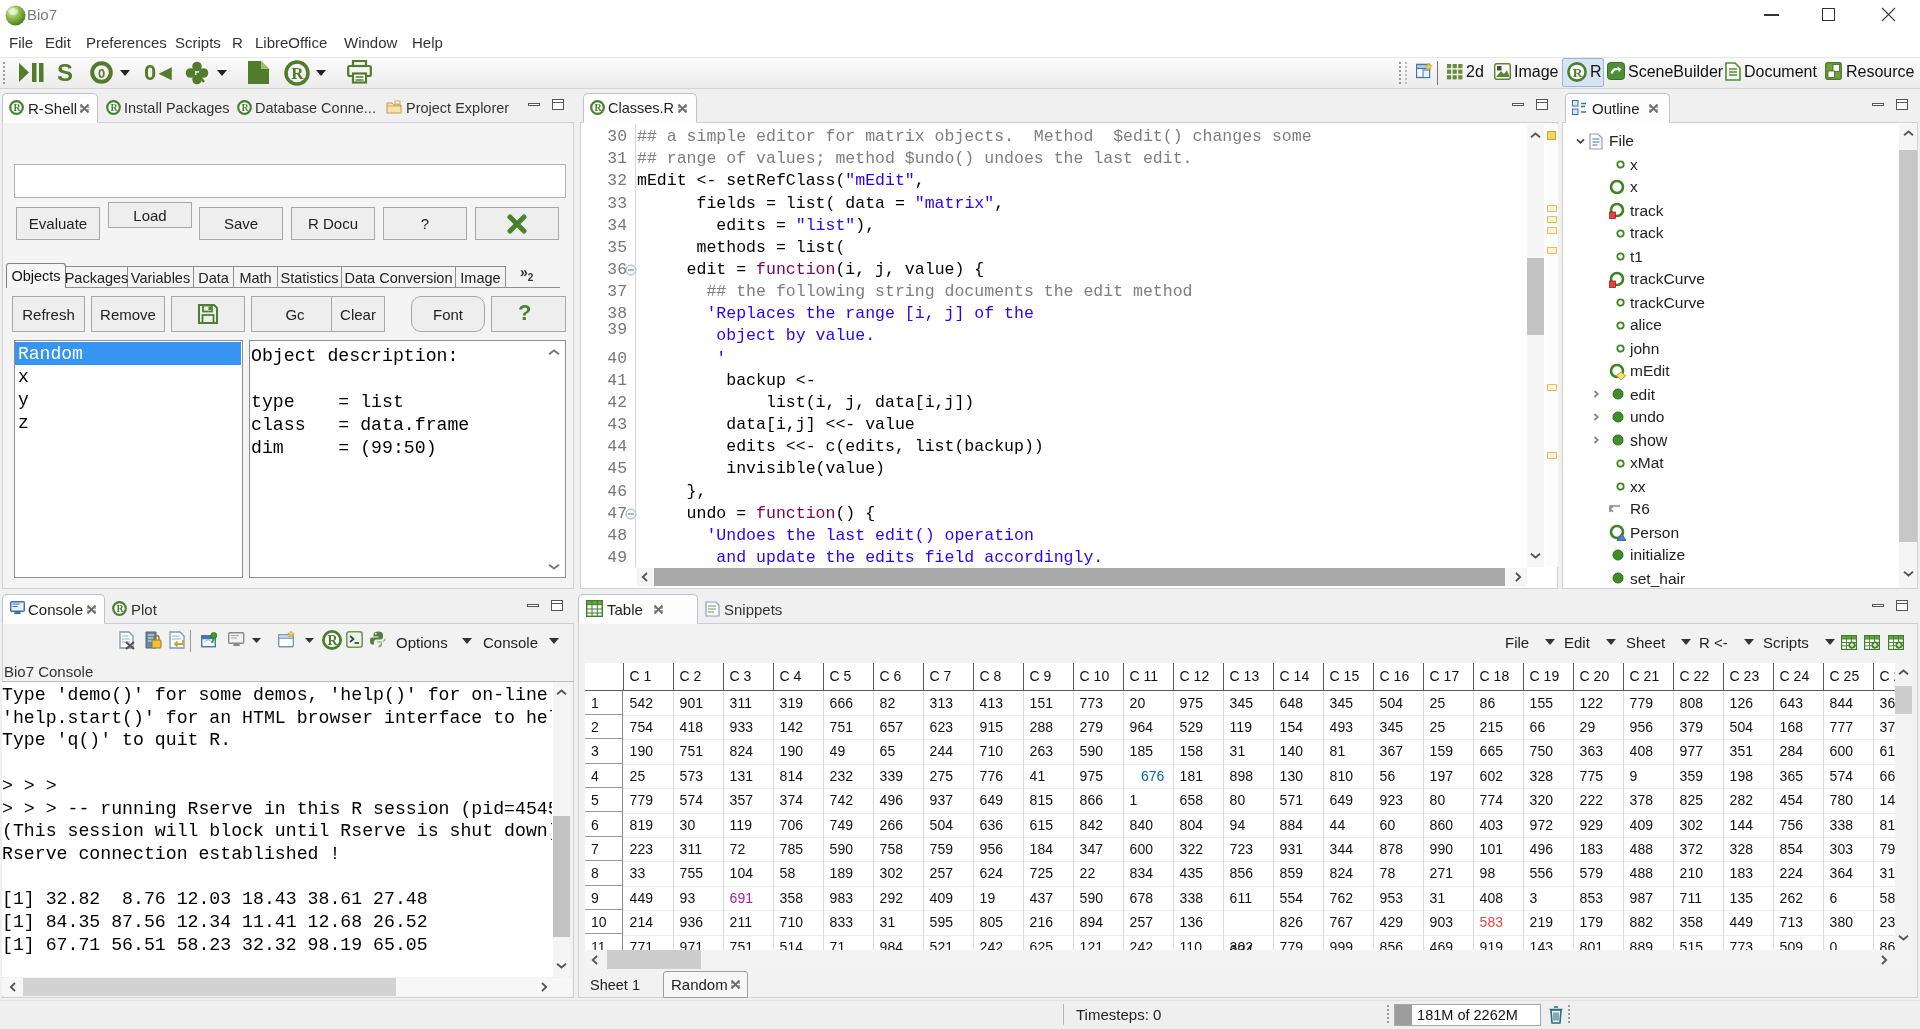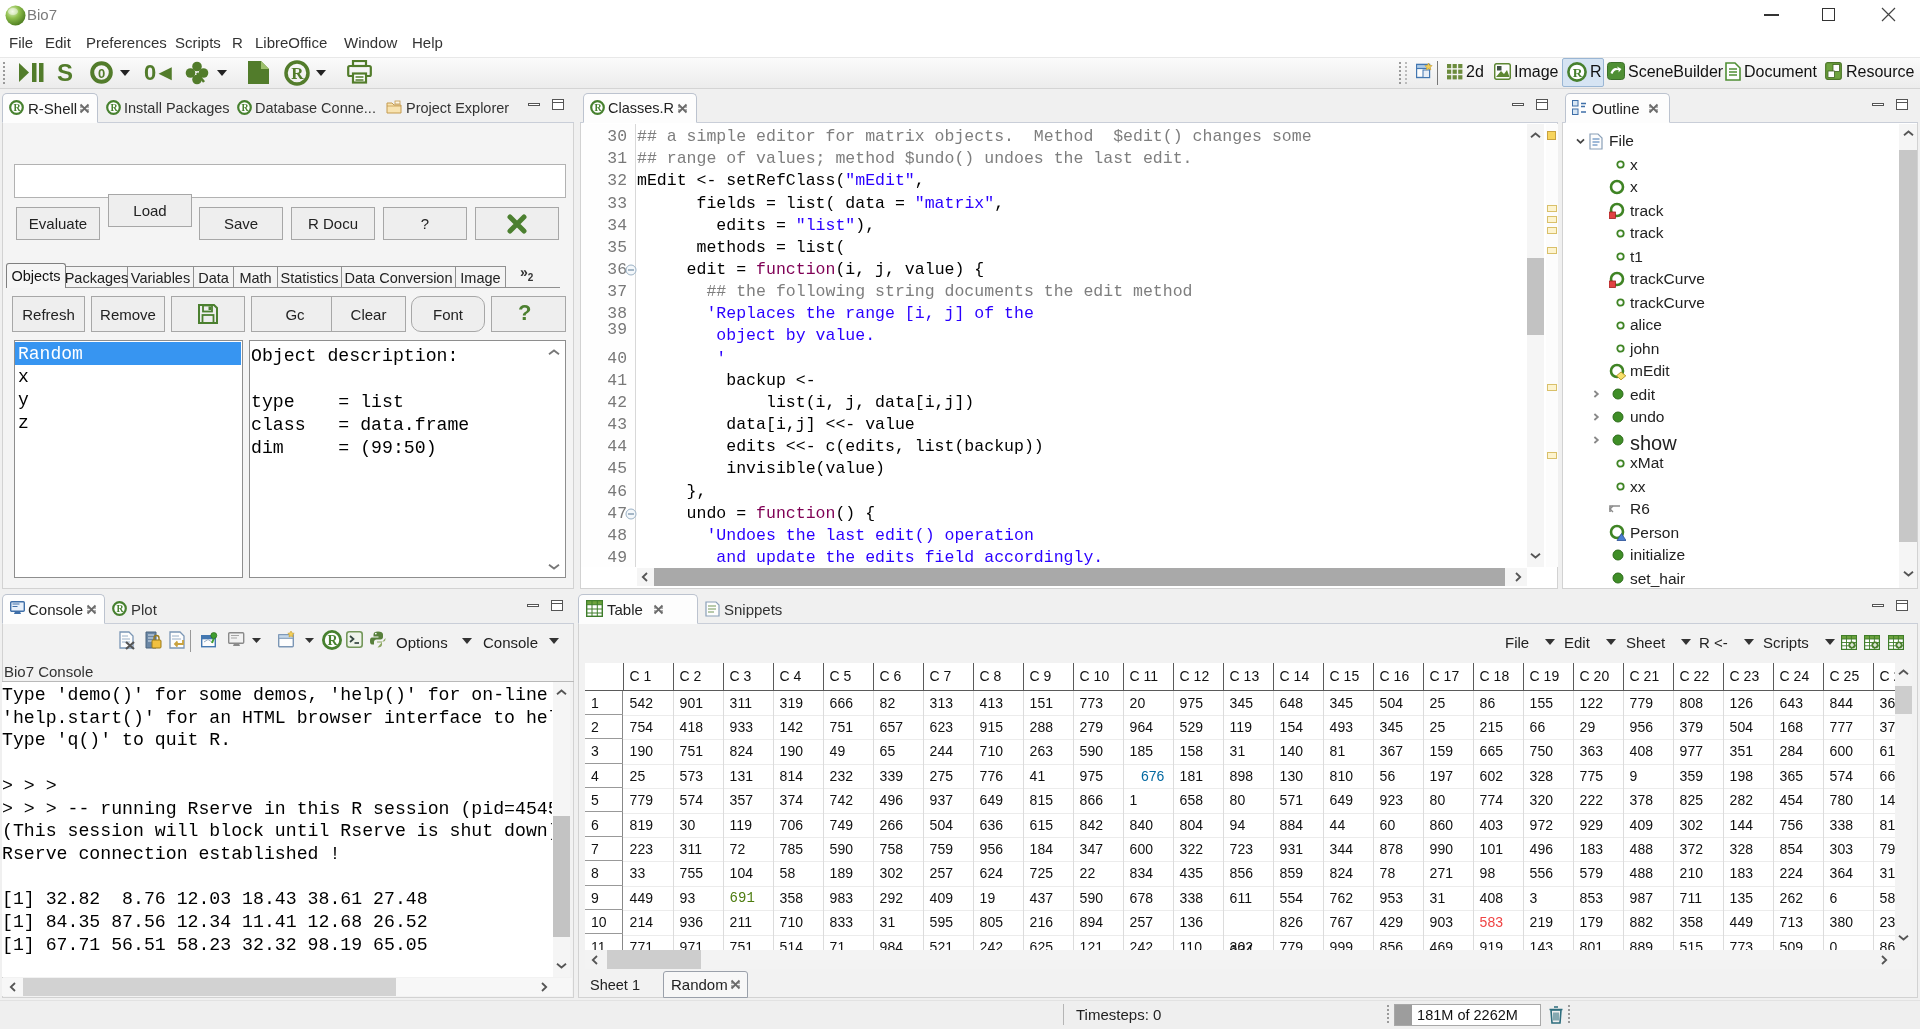--- a/index.html
+++ b/index.html
@@ -157,21 +157,21 @@
 <path d="M1,3 L6,3 L8,5 L15,5 L15,13 L1,13 Z" fill="#f8e3b0" stroke="#c49a4e" stroke-width="1"></path>
 <path d="M1,6 L15,6" stroke="#c49a4e" stroke-width="0.8"></path>
 <rect x="9" y="1" width="5" height="3" fill="#fdf6e3" stroke="#c49a4e" stroke-width="0.8"></rect>
   </svg>
 <div class="abs" style="left:406px;top:100px;font-size:14.5px;color:#333;">Project Explorer</div>
 <div class="abs" style="left:528px;top:103px;width:12px;height:3px;border:1px solid #555;background:#fff;"></div>
 <div class="abs" style="left:552px;top:99px;width:12px;height:11px;border:1px solid #555;background:#fff;"></div>
 <div class="abs" style="left:552px;top:99px;width:12px;height:4px;border:1px solid #555;background:#fff;"></div>
 <div class="abs" style="left:14px;top:164px;width:552px;height:34px;background:#fff;border:1px solid #b2b2b2;"></div>
 <div class="btn" style="left:16px;top:207px;width:84px;height:33px;">Evaluate</div>
-<div class="btn" style="left:108px;top:194px;width:84px;height:33px;">Load</div>
+<div class="btn" style="left:108px;top:202px;width:84px;height:26px;">Load</div>
 <div class="btn" style="left:199px;top:207px;width:84px;height:33px;">Save</div>
 <div class="btn" style="left:291px;top:207px;width:84px;height:33px;">R Docu</div>
 <div class="btn" style="left:383px;top:207px;width:84px;height:33px;">?</div>
 <div class="btn" style="left:475px;top:207px;width:84px;height:33px;">
     <svg width="20" height="20">
       <path d="M3,3 L17,17 M17,3 L3,17" stroke="#4c8030" stroke-width="5" stroke-linecap="round"></path>
     </svg>
   </div>
 <div class="abs" style="left:8px;top:266px;width:552px;height:22px;border-bottom:1px solid #909090;"></div>
 <div class="abs" style="left:66px;top:266px;width:62px;height:22px;border-right:1px solid #909090;border-top:1px solid #909090;font-size:14.5px;color:#222;display:flex;align-items:center;justify-content:center;">Packages</div>
@@ -180,21 +180,21 @@
 <div class="abs" style="left:234px;top:266px;width:44px;height:22px;border-right:1px solid #909090;border-top:1px solid #909090;font-size:14.5px;color:#222;display:flex;align-items:center;justify-content:center;">Math</div>
 <div class="abs" style="left:278px;top:266px;width:64px;height:22px;border-right:1px solid #909090;border-top:1px solid #909090;font-size:14.5px;color:#222;display:flex;align-items:center;justify-content:center;">Statistics</div>
 <div class="abs" style="left:342px;top:266px;width:114px;height:22px;border-right:1px solid #909090;border-top:1px solid #909090;font-size:14.5px;color:#222;display:flex;align-items:center;justify-content:center;">Data Conversion</div>
 <div class="abs" style="left:456px;top:266px;width:50px;height:22px;border-right:1px solid #909090;border-top:1px solid #909090;font-size:14.5px;color:#222;display:flex;align-items:center;justify-content:center;">Image</div>
 <div class="abs" style="left:6px;top:263px;width:60px;height:25px;background:#f6f6f6;border:1px solid #808080;border-bottom:none;border-radius:3px 3px 0 0;font-size:14.5px;color:#111;display:flex;align-items:center;justify-content:center;">Objects</div>
 <div class="abs" style="left:520px;top:264px;font-size:14px;font-weight:bold;color:#333;">»<sub style="font-size:10px;">2</sub></div>
 <div class="btn" style="left:12px;top:296px;width:73px;height:36px;">Refresh</div>
 <div class="btn" style="left:91px;top:296px;width:74px;height:36px;">Remove</div>
 <div class="btn" style="left:171px;top:296px;width:74px;height:36px;"></div>
 <div class="btn" style="left:251px;top:296px;width:88px;height:36px;">Gc</div>
-<div class="btn" style="left:331px;top:296px;width:75px;height:36px;">Clear</div>
+<div class="btn" style="left:331px;top:296px;width:54px;height:36px;">Clear</div>
 <div class="btn" style="left:411px;top:296px;width:74px;height:36px;border-radius:10px;">Font</div>
 <div class="btn" style="left:491px;top:296px;width:75px;height:36px;"></div>
 <svg class="abs" style="left:197px;top:303px" width="22" height="22">
 <path d="M2,2 L17,2 L20,5 L20,20 L2,20 Z" fill="none" stroke="#4c8030" stroke-width="2"></path>
 <rect x="6" y="2.5" width="9" height="6" fill="none" stroke="#4c8030" stroke-width="1.8"></rect>
 <rect x="11.5" y="3.5" width="2.5" height="3.5" fill="#4c8030"></rect>
 <rect x="5.5" y="12" width="11" height="8" fill="none" stroke="#4c8030" stroke-width="1.8"></rect>
   </svg>
 <div class="abs" style="left:518px;top:300px;font-size:22px;font-weight:bold;color:#4c8030;">?</div>
 <div class="abs" style="left:14px;top:340px;width:229px;height:238px;background:#fff;border:1px solid #8e8e8e;"></div>
@@ -383,21 +383,21 @@
 <svg class="abs" style="left:1612px;top:411px" width="12" height="12">
     <circle cx="6" cy="6" r="5" fill="#3f8e27" stroke="#2c6b1a" stroke-width="1"></circle>
   </svg>
 <div class="abs" style="left:1630px;top:408px;font-size:15.5px;color:#222;">undo</div>
 <svg class="abs" style="left:1592px;top:436px" width="8" height="8">
     <polyline points="2.4,1 5.8,4.0 2.4,7" fill="none" stroke="#888" stroke-width="1.8"></polyline>
   </svg>
 <svg class="abs" style="left:1612px;top:434px" width="12" height="12">
     <circle cx="6" cy="6" r="5" fill="#3f8e27" stroke="#2c6b1a" stroke-width="1"></circle>
   </svg>
-<div class="abs" style="left:1630px;top:432px;font-size:20px;color:#222;">show</div>
+<div class="abs" style="left:1630px;top:432px;font-size:16px;color:#222;">show</div>
 <svg class="abs" style="left:1616px;top:459px" width="9" height="9">
     <circle cx="4.5" cy="4.5" r="3.2" fill="#fff" stroke="#3f8424" stroke-width="1.8"></circle>
   </svg>
 <div class="abs" style="left:1630px;top:454px;font-size:15.5px;color:#222;">xMat</div>
 <svg class="abs" style="left:1616px;top:482px" width="9" height="9">
     <circle cx="4.5" cy="4.5" r="3.2" fill="#fff" stroke="#3f8424" stroke-width="1.8"></circle>
   </svg>
 <div class="abs" style="left:1630px;top:478px;font-size:15.5px;color:#222;">xx</div>
 <svg class="abs" style="left:1608px;top:504px" width="14" height="10">
     <path d="M2,8 L2,2 L12,2" fill="none" stroke="#8a8a8a" stroke-width="1.6"></path>
@@ -886,21 +886,21 @@
 <div class="abs" style="left:1094.6px;top:202.3px;font-size:14px;color:#111;">210</div>
 <div class="abs" style="left:1144.6px;top:202.3px;font-size:14px;color:#111;">183</div>
 <div class="abs" style="left:1194.6px;top:202.3px;font-size:14px;color:#111;">224</div>
 <div class="abs" style="left:1244.6px;top:202.3px;font-size:14px;color:#111;">364</div>
 <div class="abs" style="left:1294.6px;top:202.3px;font-size:14px;color:#111;">310</div>
 <div class="abs" style="left:0;top:222.7px;width:37.6px;height:24.4px;border-bottom:1px solid #999;"></div>
 <div class="abs" style="left:6px;top:226.7px;font-size:14px;color:#111;">9</div>
 <div class="abs" style="left:37.6px;top:247.1px;width:1272px;height:1px;background:#ececec;"></div>
 <div class="abs" style="left:44.6px;top:226.7px;font-size:14px;color:#111;">449</div>
 <div class="abs" style="left:94.6px;top:226.7px;font-size:14px;color:#111;">93</div>
-<div class="abs" style="left:144.6px;top:226.7px;font-size:14px;color:#4d7c0f;font-family:Liberation Mono, monospace;">691</div>
+<div class="abs" style="left:144.6px;top:226.7px;font-size:14px;color:#a21caf;">691</div>
 <div class="abs" style="left:194.6px;top:226.7px;font-size:14px;color:#111;">358</div>
 <div class="abs" style="left:244.6px;top:226.7px;font-size:14px;color:#111;">983</div>
 <div class="abs" style="left:294.6px;top:226.7px;font-size:14px;color:#111;">292</div>
 <div class="abs" style="left:344.6px;top:226.7px;font-size:14px;color:#111;">409</div>
 <div class="abs" style="left:394.6px;top:226.7px;font-size:14px;color:#111;">19</div>
 <div class="abs" style="left:444.6px;top:226.7px;font-size:14px;color:#111;">437</div>
 <div class="abs" style="left:494.6px;top:226.7px;font-size:14px;color:#111;">590</div>
 <div class="abs" style="left:544.6px;top:226.7px;font-size:14px;color:#111;">678</div>
 <div class="abs" style="left:594.6px;top:226.7px;font-size:14px;color:#111;">338</div>
 <div class="abs" style="left:644.6px;top:226.7px;font-size:14px;color:#111;">611</div>

